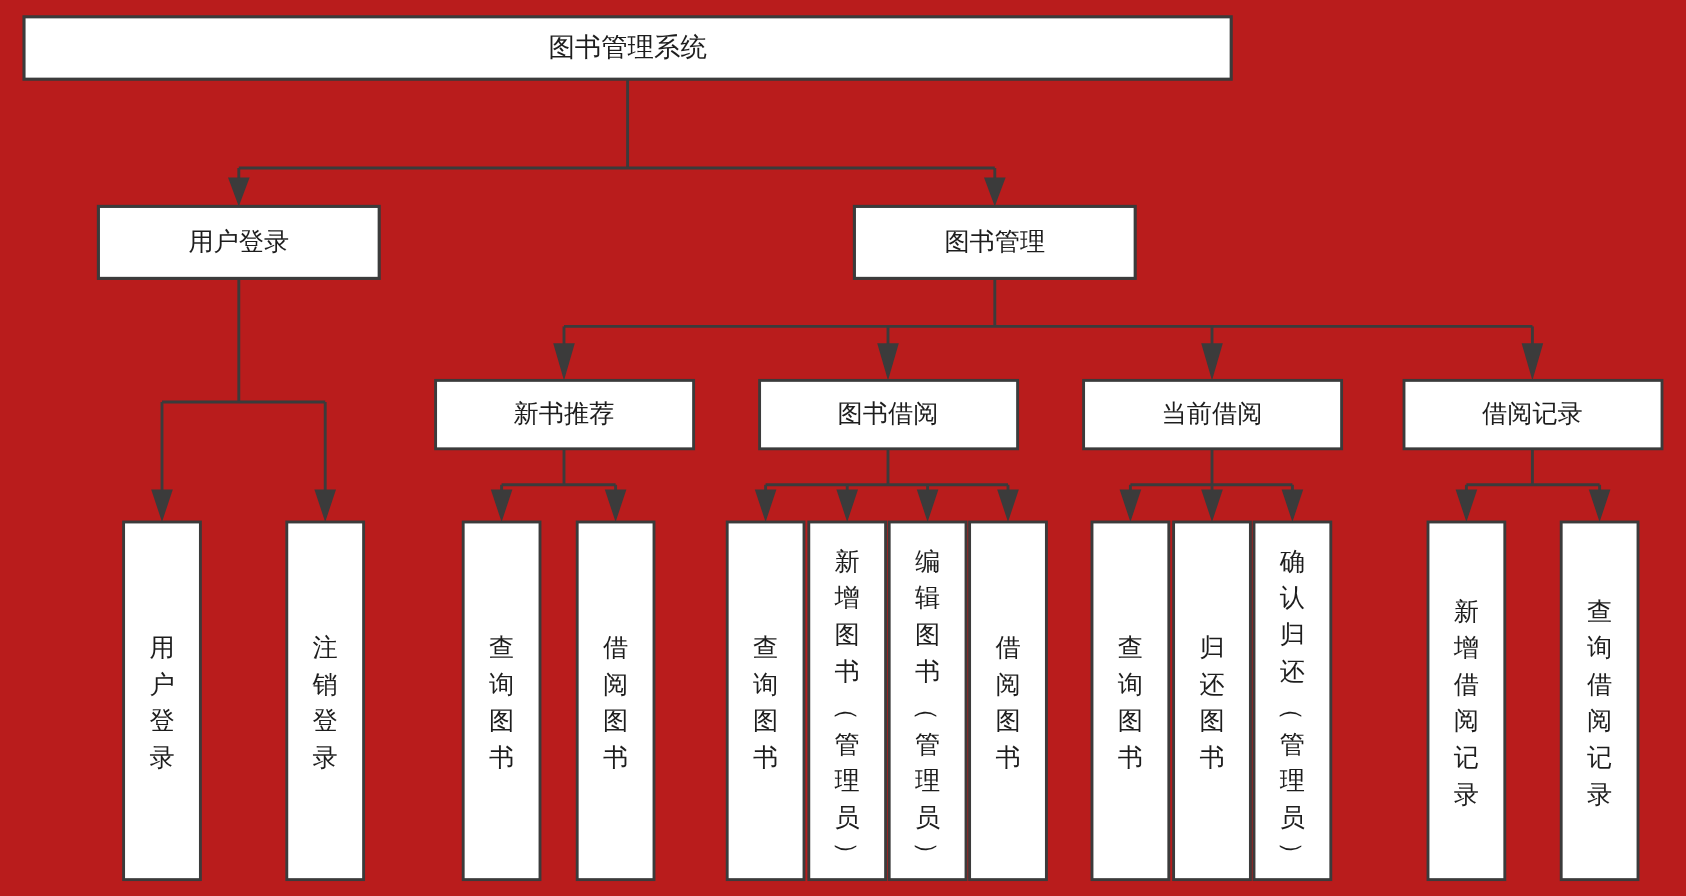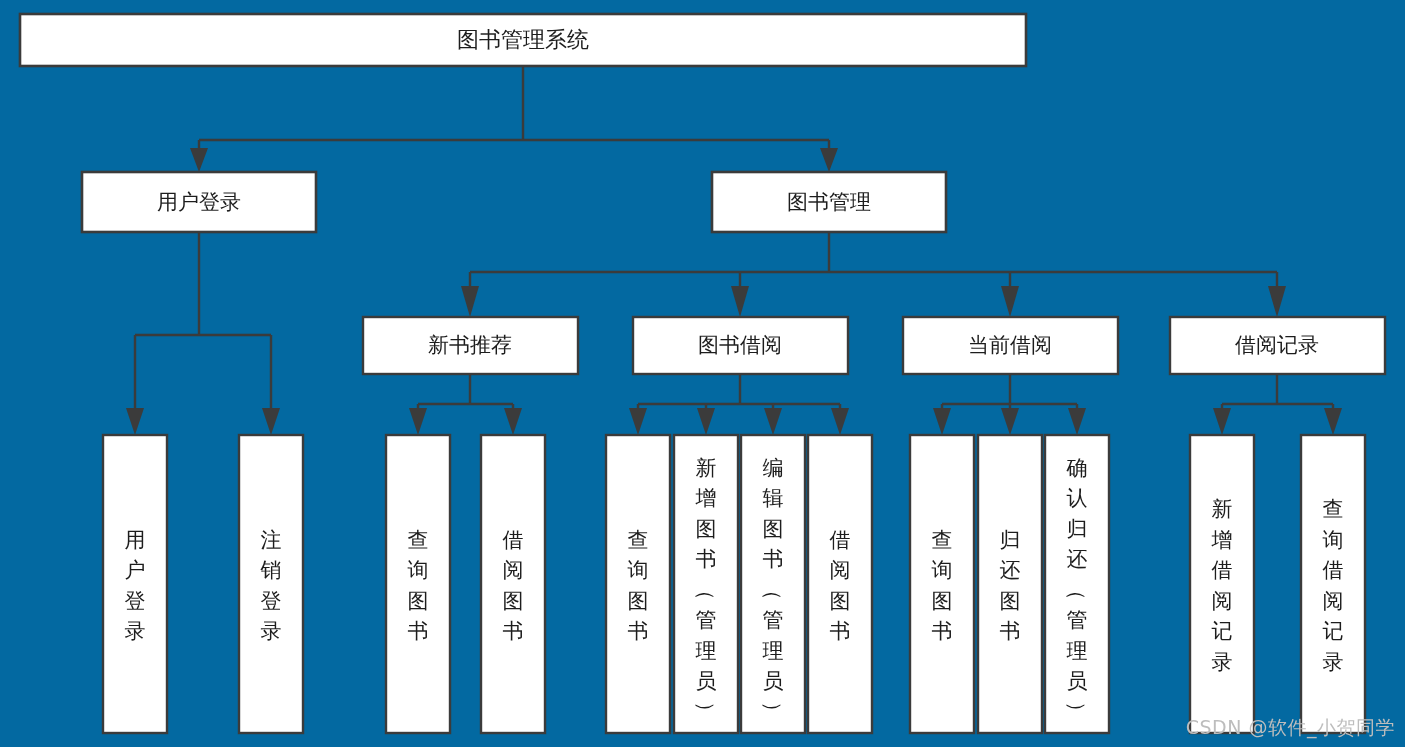--- a/index.html
+++ b/index.html
@@ -11,21 +11,21 @@
   body {
     width: 1405px;
     height: 747px;
     overflow: hidden;
     font-family: "DejaVu Sans", "Liberation Sans", sans-serif;
   }
   #diagram-root {
     position: relative;
     width: 1405px;
     height: 747px;
-    background: #0369a1;
+    background: #b91c1c;
   }
   svg#diagram-svg {
     display: block;
     width: 1405px;
     height: 747px;
   }
   .node-box {
     fill: #ffffff;
     stroke: #3b3b3b;
     stroke-width: 2.6;
@@ -249,14 +249,13 @@
       </g>
 
       <g>
         <rect class="node-box-thin" x="1301" y="435" width="64" height="298"></rect>
         <text class="node-label-v" x="1333"><tspan x="1333" y="516.29">查</tspan><tspan x="1333" y="546.79">询</tspan><tspan x="1333" y="577.29">借</tspan><tspan x="1333" y="607.79">阅</tspan><tspan x="1333" y="638.29">记</tspan><tspan x="1333" y="668.79">录</tspan></text>
       </g>
 
     </g>
   </svg>
 
-  <div class="watermark-text">CSDN @软件_小贺同学</div>
 </div>
 
 </body></html>

